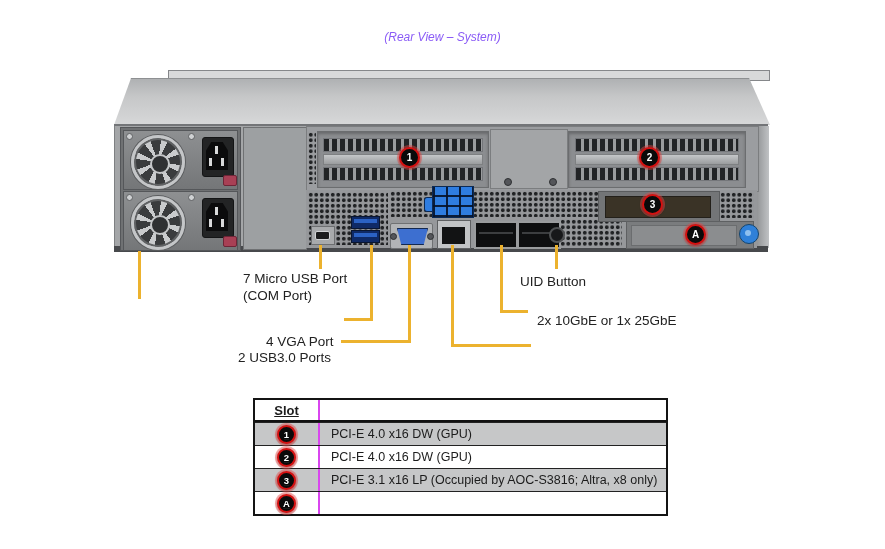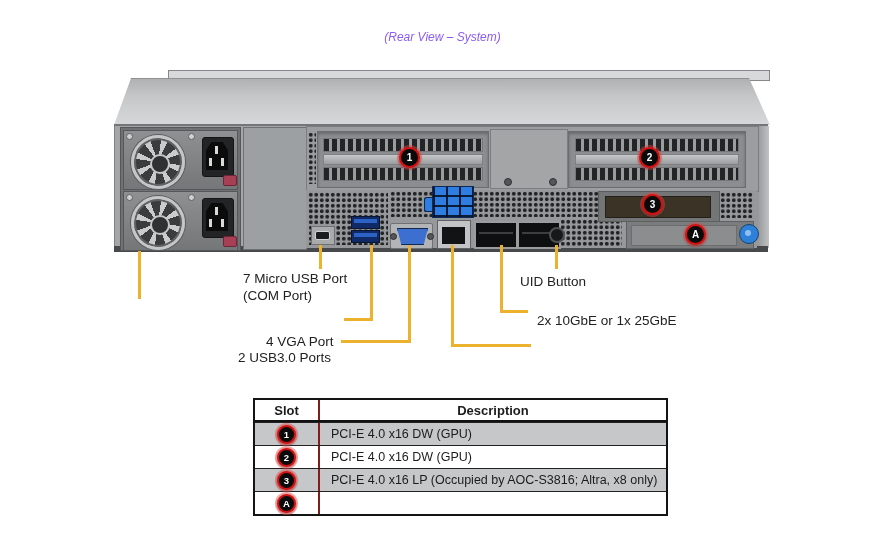--- a/index.html
+++ b/index.html
@@ -99,21 +99,21 @@
 
   
   .lbl{position:absolute;font-size:13.5px;line-height:17px;color:#222;white-space:nowrap;}
 
   
   .tbl{left:253px;top:398px;width:411px;border:2px solid #141414;background:#fff;}
   .trow{display:flex;align-items:center;height:22px;border-top:1.5px solid #222;}
   .trow.head{height:20px;border-top:none;border-bottom:2px solid #111;font-weight:bold;}
   .trow.shade{background:var(--row-shade,#c6c7c8);}
   .cslot{width:63px;flex:0 0 63px;display:flex;align-items:center;justify-content:center;
-         align-self:stretch;border-right:2px solid #7f1d1d;}
+         align-self:stretch;border-right:2px solid #d946ef;text-decoration:underline;}
   .cdesc{flex:1;padding-left:11px;font-size:12.5px;}
   .head .cdesc{text-align:center;padding-left:0;font-size:13px;}
   .head .cslot{font-size:13px;}
   .co.tco{position:static;width:15px;height:15px;line-height:15px;font-size:9.5px;flex:0 0 15px;}
 </style>
 </head>
 <body>
 
 <div class="stage">
 
@@ -235,39 +235,38 @@
   <div class="lbl" style="left:238px;top:311px;margin-top:38px;">2 USB3.0 Ports</div>
   <div class="lbl" style="left:266px;top:333px;">4 VGA Port</div>
   <div class="lbl" style="left:520px;top:273px;">UID Button</div>
   <div class="lbl" style="left:537px;top:312px;line-height:18px;">
     <div>2x 10GbE or 1x 25GbE</div>
   </div>
 
   <div class="abs tbl">
     <div class="trow head">
       <div class="cslot">Slot</div>
-      <div class="cdesc">Description</div>
     </div>
     <div class="trow shade">
       <div class="cslot">
           <span class="co tco">1</span>
         </div>
       <div class="cdesc">PCI-E 4.0 x16 DW (GPU)</div>
     </div>
     <div class="trow">
       <div class="cslot">
           <span class="co tco">2</span>
         </div>
       <div class="cdesc">PCI-E 4.0 x16 DW (GPU)</div>
     </div>
     <div class="trow shade">
       <div class="cslot">
           <span class="co tco">3</span>
         </div>
-      <div class="cdesc">PCI-E 4.0 x16 LP (Occupied by AOC-S3816; Altra, x8 only)</div>
+      <div class="cdesc">PCI-E 3.1 x16 LP (Occupied by AOC-S3816; Altra, x8 only)</div>
     </div>
     <div class="trow">
       <div class="cslot">
           <span class="co tco">A</span>
         </div>
     </div>
   </div>
 
 </div>
 

